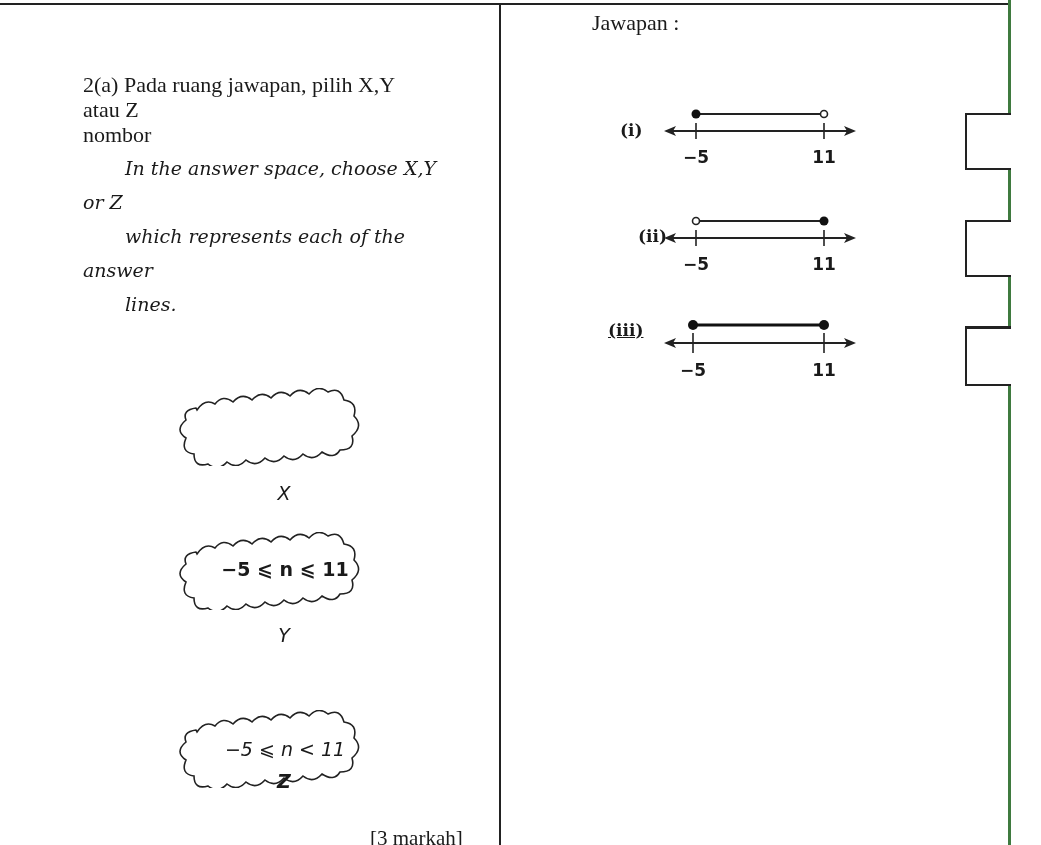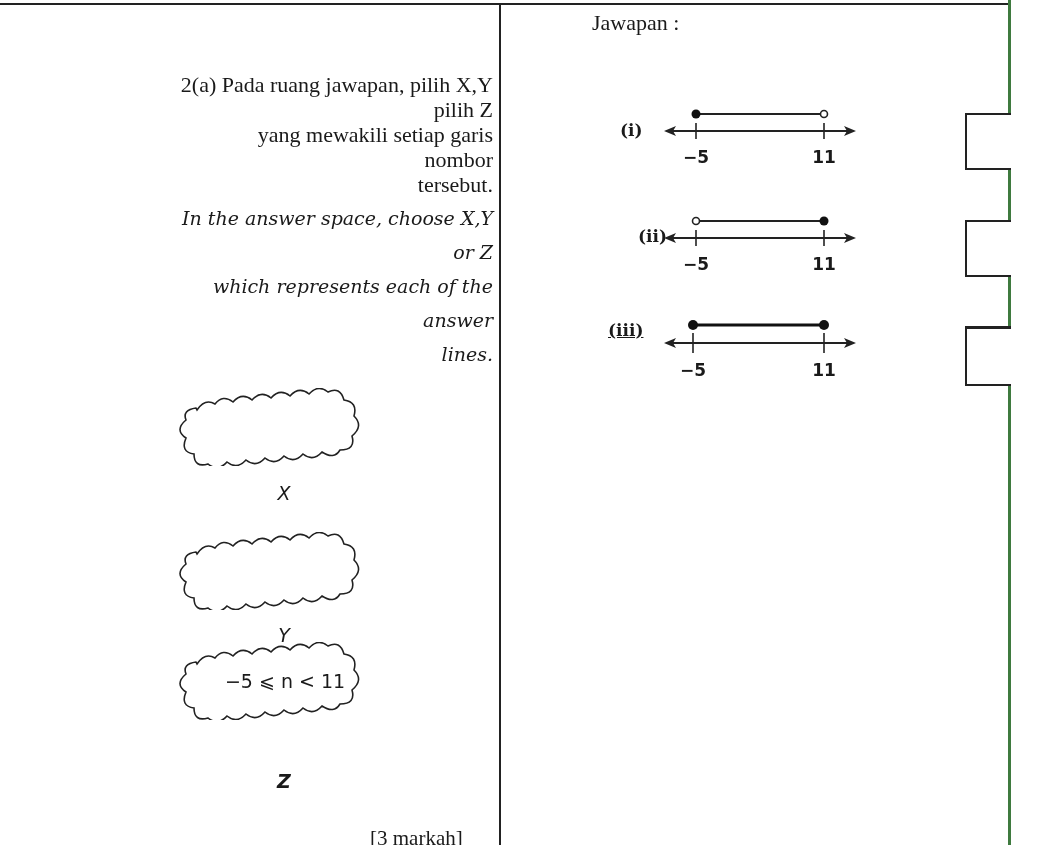--- a/index.html
+++ b/index.html
@@ -2,21 +2,21 @@
 <html><head>
 <meta charset="utf-8">
 <style>
   html, body { margin: 0; padding: 0; background: #ffffff; }
   body { width: 1041px; height: 845px; position: relative; overflow: hidden;
          font-family: "Liberation Serif", "DejaVu Serif", serif; color: #1a1a1a; }
   .hline-top { position: absolute; left: 0; top: 3px; width: 1009px; height: 2px; background: #222; }
   .vline-mid { position: absolute; left: 499px; top: 3px; width: 2px; height: 842px; background: #222; }
   .vline-green { position: absolute; left: 1008px; top: 0; width: 3px; height: 845px; background: #3f7a3f; }
 
-  .q { position: absolute; font-size: 22px; line-height: 25px; text-align: right; }
+  .q { position: absolute; font-size: 22px; line-height: 25px; }
   .q .ind { padding-left: 36px; }
   .q .it { font-style: italic; font-family: "DejaVu Serif", serif; font-size: 19px; margin-top: 9px; }
   .q .it.ind { padding-left: 42px; }
 
   .cloud { position: absolute; }
   .cloud-text { position: absolute; left: 0; width: 100%; text-align: center;
                 font-family: "DejaVu Sans", sans-serif; font-size: 19px; }
   .cloud-label { position: absolute; font-family: "DejaVu Sans", sans-serif; font-style: italic; font-size: 19px;
                  text-align: center; width: 40px; }
 
@@ -32,46 +32,45 @@
 </style>
 </head>
 <body>
 
 <div class="hline-top"></div>
 <div class="vline-mid"></div>
 <div class="vline-green"></div>
 
 <div class="q" style="left:83px; top:72px; width:410px;">
   <div>2(a) Pada ruang jawapan, pilih X,Y</div>
-  <div>pilih Z</div>
-  <div class="ind">yang mewakili setiap garis</div>
+  <div>atau Z</div>
   <div>nombor</div>
-  <div class="ind">tersebut.</div>
   <div class="it ind">In the answer space, choose X,Y</div>
   <div class="it">or Z</div>
   <div class="it ind">which represents each of the</div>
   <div class="it">answer</div>
   <div class="it ind">lines.</div>
 </div>
 
 <div class="cloud" style="left:175px; top:388px; width:220px; height:78px;">
   <svg width="220" height="78" viewBox="0 0 220 78">
     <path d="M22,22 q8,-12 18,-6 q8,-10 18,-2 q9,-10 19,-2 q9,-10 19,-2 q9,-10 19,-2 q9,-10 19,-2 q9,-10 19,-2 q12,-6 16,8 q14,2 10,16 q10,10 -2,20 q4,14 -12,14 q-6,10 -18,2 q-9,10 -19,2 q-9,10 -19,2 q-9,10 -19,2 q-9,10 -19,2 q-9,10 -19,2 q-9,10 -19,2 q-14,4 -14,-10 q-14,-2 -8,-16 q-12,-8 0,-18 q-4,-10 10,-12 z" fill="none" stroke="#222" stroke-width="1.6"></path>
   </svg>
 </div>
 <div class="cloud-label" style="left:264px; top:482px;">X</div>
 
 <div class="cloud" style="left:175px; top:532px; width:220px; height:78px;">
   <svg width="220" height="78" viewBox="0 0 220 78">
     <path d="M22,22 q8,-12 18,-6 q8,-10 18,-2 q9,-10 19,-2 q9,-10 19,-2 q9,-10 19,-2 q9,-10 19,-2 q9,-10 19,-2 q12,-6 16,8 q14,2 10,16 q10,10 -2,20 q4,14 -12,14 q-6,10 -18,2 q-9,10 -19,2 q-9,10 -19,2 q-9,10 -19,2 q-9,10 -19,2 q-9,10 -19,2 q-9,10 -19,2 q-14,4 -14,-10 q-14,-2 -8,-16 q-12,-8 0,-18 q-4,-10 10,-12 z" fill="none" stroke="#222" stroke-width="1.6"></path>
   </svg>
+  <div class="cloud-text" style="top:26px; font-weight:bold;">−5 ⩽ n ⩽ 11</div>
 </div>
 <div class="cloud-label" style="left:264px; top:624px;">Y</div>
 
-<div class="cloud" style="left:175px; top:642px; width:220px; height:78px;">
+<div class="cloud" style="left:175px; top:710px; width:220px; height:78px;font-style:italic;">
   <svg width="220" height="78" viewBox="0 0 220 78">
     <path d="M22,22 q8,-12 18,-6 q8,-10 18,-2 q9,-10 19,-2 q9,-10 19,-2 q9,-10 19,-2 q9,-10 19,-2 q9,-10 19,-2 q12,-6 16,8 q14,2 10,16 q10,10 -2,20 q4,14 -12,14 q-6,10 -18,2 q-9,10 -19,2 q-9,10 -19,2 q-9,10 -19,2 q-9,10 -19,2 q-9,10 -19,2 q-9,10 -19,2 q-14,4 -14,-10 q-14,-2 -8,-16 q-12,-8 0,-18 q-4,-10 10,-12 z" fill="none" stroke="#222" stroke-width="1.6"></path>
   </svg>
   <div class="cloud-text" style="top:28px;">−5 ⩽ n &lt; 11</div>
 </div>
 <div class="cloud-label" style="left:264px; top:770px; font-weight:bold;">Z</div>
 
 <div class="markah">[3 markah]</div>
 
 <div class="jawapan">Jawapan :</div>

